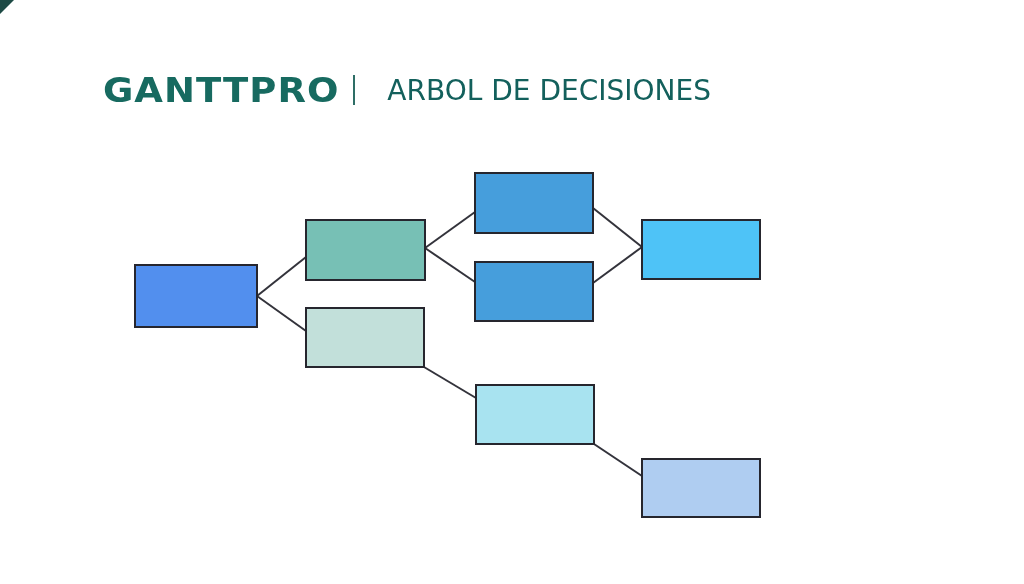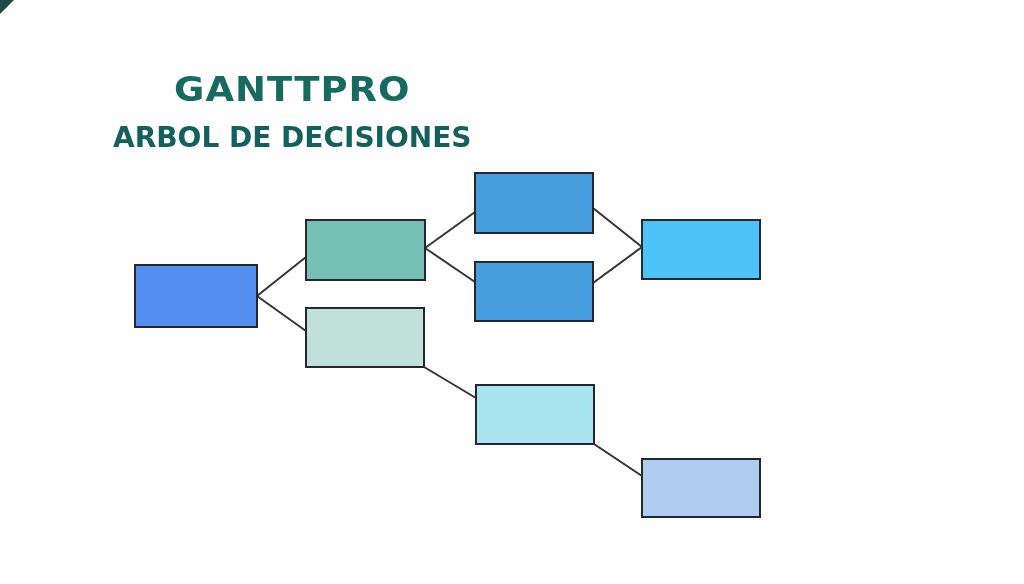--- a/index.html
+++ b/index.html
@@ -24,41 +24,40 @@
     background: #1d4a45;
     clip-path: polygon(0 0, 100% 0, 0 100%);
   }
   .header {
     position: absolute;
     left: 103px;
     top: 68px;
     height: 44px;
     display: flex;
     align-items: center;
-    flex-direction: column;
   }
   .logo {
     font-family: "DejaVu Sans", sans-serif;
     font-weight: 800;
     font-size: 37px;
     letter-spacing: 1px;
     color: #176a60;
     transform: scaleY(0.92);
     white-space: nowrap;
   }
   .header-divider {
     width: 2px;
     height: 30px;
     background: #2e6e66;
     margin: 0 16px 0 14px;
   }
   .title {
-    margin: 10px;
+    margin: 16px;
     font-family: "DejaVu Sans", sans-serif;
-    font-weight: bold;
+    font-weight: normal;
     font-size: 28px;
     letter-spacing: 0px;
     color: #13605c;
     transform: scaleY(1.0);
     white-space: nowrap;
   }
   .tree-svg {
     position: absolute;
     left: 0;
     top: 0;

